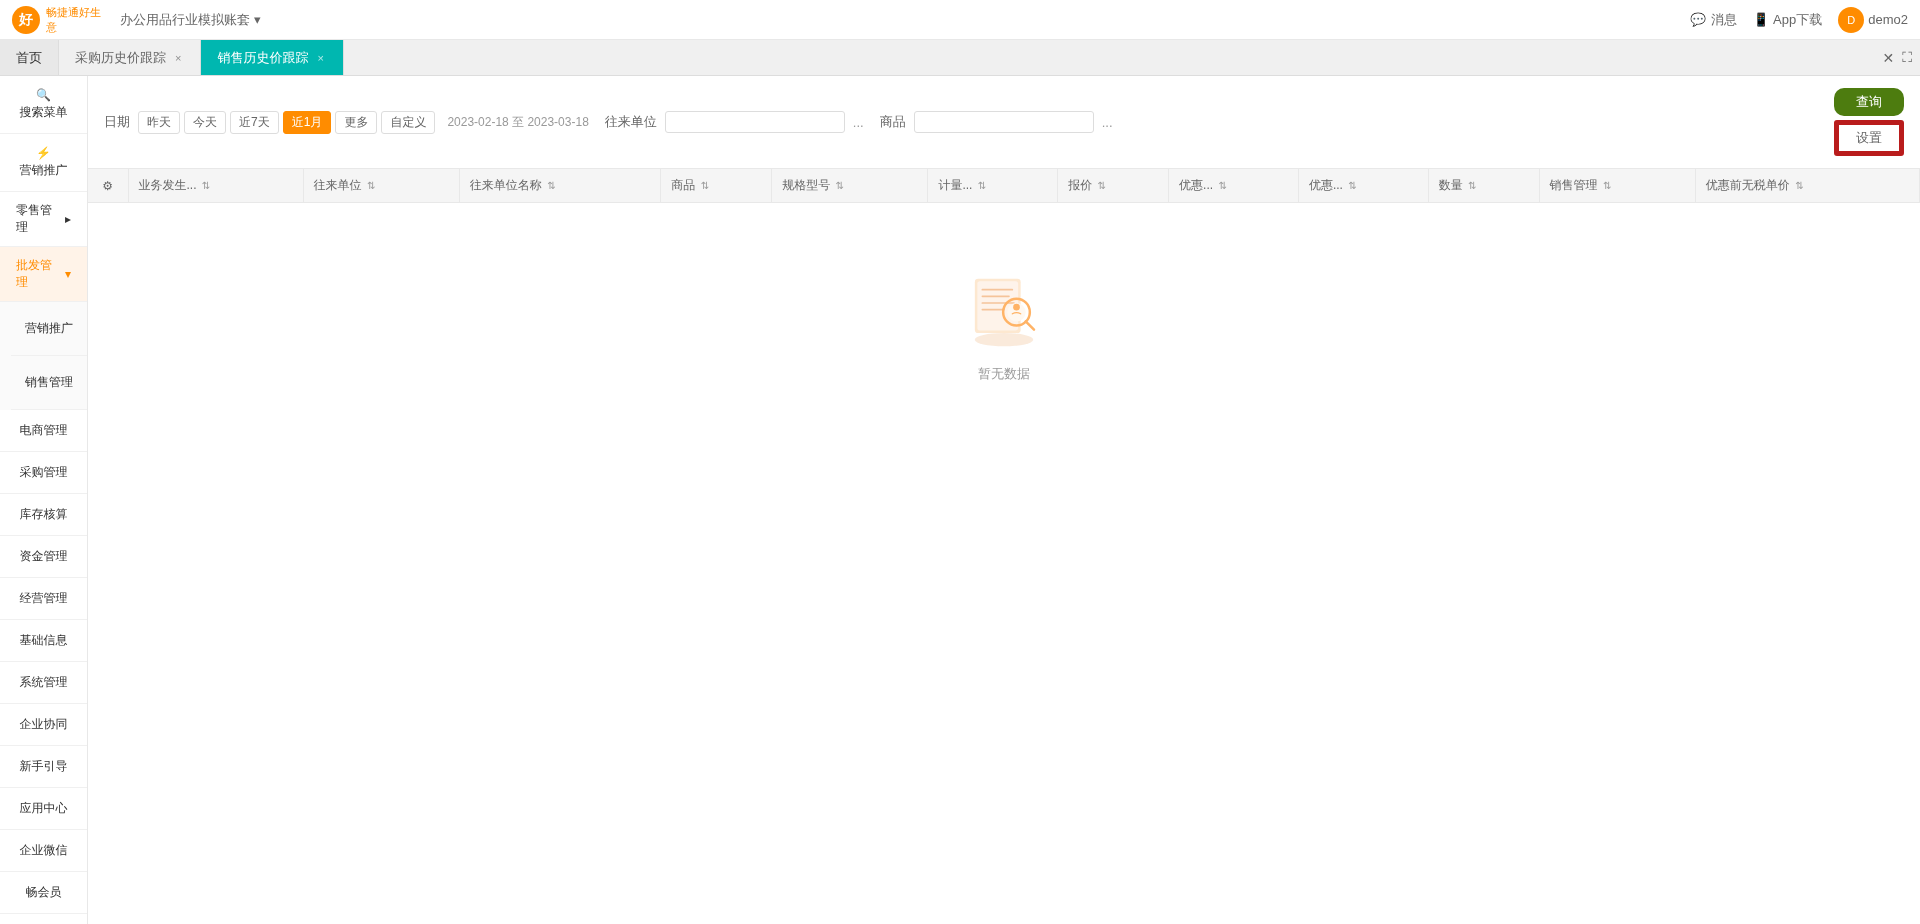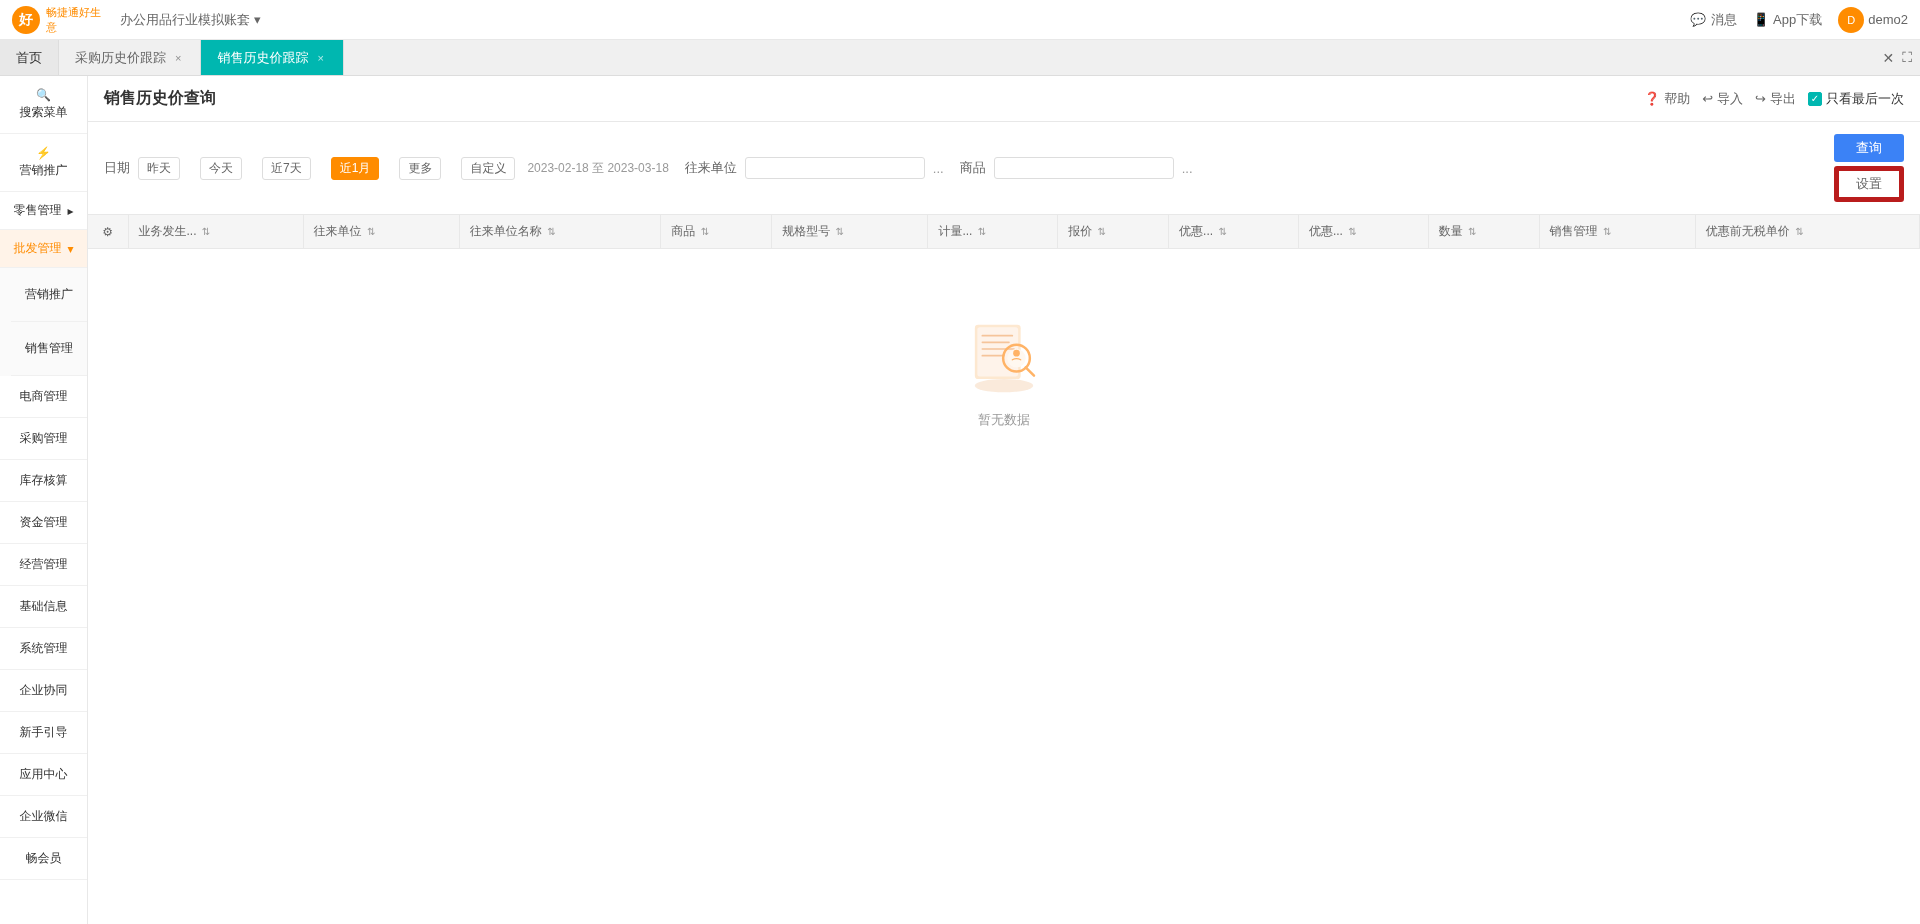--- a/index.html
+++ b/index.html
@@ -155,21 +155,21 @@
       align-items: center;
       gap: 2px;
     }
     .sidebar-item .item-label {
       font-size: 12px;
     }
     .sidebar-section {
       display: flex;
       align-items: center;
       justify-content: center;
-      padding: 10px 8px;
+      padding: 10px 16px;
       cursor: pointer;
       font-size: 12px;
       color: #333;
       gap: 6px;
       border-bottom: 1px solid #f0f0f0;
     }
     .sidebar-section.expanded {
       background: #fff3e8;
       color: #ff8c00;
     }
@@ -262,21 +262,21 @@
       gap: 8px;
     }
     .filter-label {
       font-size: 13px;
       color: #666;
       white-space: nowrap;
     }
     .date-btns {
       display: flex;
       align-items: center;
-      gap: 20px;
+      gap: 4px;
     }
     .date-btn {
       padding: 2px 8px;
       border: 1px solid #ddd;
       border-radius: 3px;
       cursor: pointer;
       font-size: 12px;
       color: #666;
       background: #fff;
     }
@@ -304,24 +304,24 @@
       width: 180px;
       cursor: pointer;
       background: #fff;
     }
     .filter-dots {
       color: #999;
       font-size: 13px;
       cursor: pointer;
     }
     .query-btn {
-      background: #3b82f6;
+      background: #4d7c0f;
       color: white;
       border: none;
-      border-radius: 3px;
+      border-radius: 10px;
       padding: 5px 22px;
       font-size: 13px;
       cursor: pointer;
     }
     .setting-btn {
       background: #fff;
       color: #666;
       border: 5px solid #b91c1c;
       border-radius: 3px;
       padding: 4px 14px;
@@ -492,41 +492,20 @@
       <span class="item-label">企业微信</span>
     </div>
     <div class="sidebar-item">
       <span class="item-label">畅会员</span>
     </div>
   </div>
 
   <div class="content-area">
     <div class="page-container">
 
-      <div class="page-header">
-        <div class="page-title">销售历史价查询</div>
-        <div class="page-actions">
-          <div class="page-action-btn">
-            <span>❓</span>
-            <span>帮助</span>
-          </div>
-          <div class="page-action-btn">
-            <span>↩</span>
-            <span>导入</span>
-          </div>
-          <div class="page-action-btn">
-            <span>↪</span>
-            <span>导出</span>
-          </div>
-          <label class="checkbox-label">
-            <div class="checkbox-checked">✓</div>
-            <span>只看最后一次</span>
-          </label>
-        </div>
-      </div>
 
       <div class="filter-bar">
         <div class="filter-group">
           <span class="filter-label">日期</span>
           <div class="date-btns">
             <button class="date-btn">昨天</button>
             <button class="date-btn">今天</button>
             <button class="date-btn">近7天</button>
             <button class="date-btn active">近1月</button>
             <button class="date-btn">更多</button>

